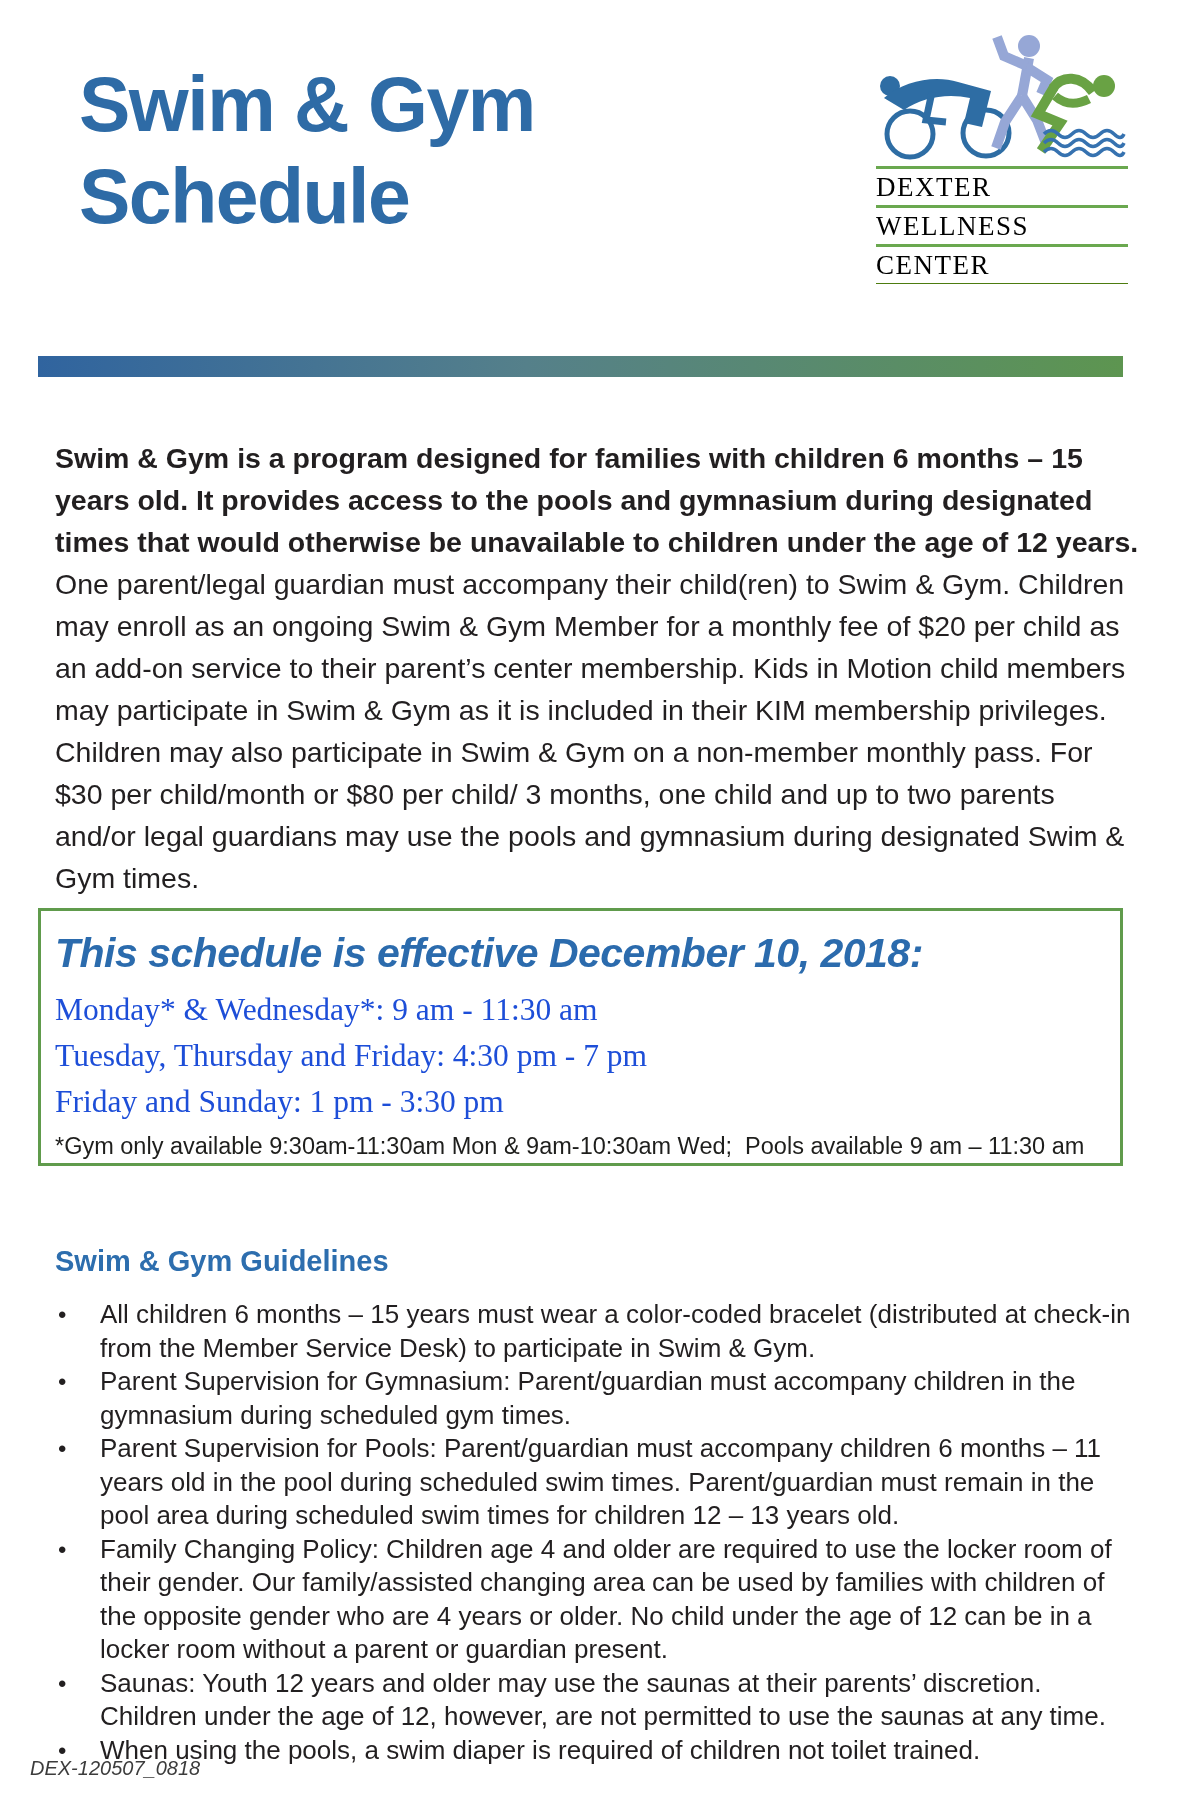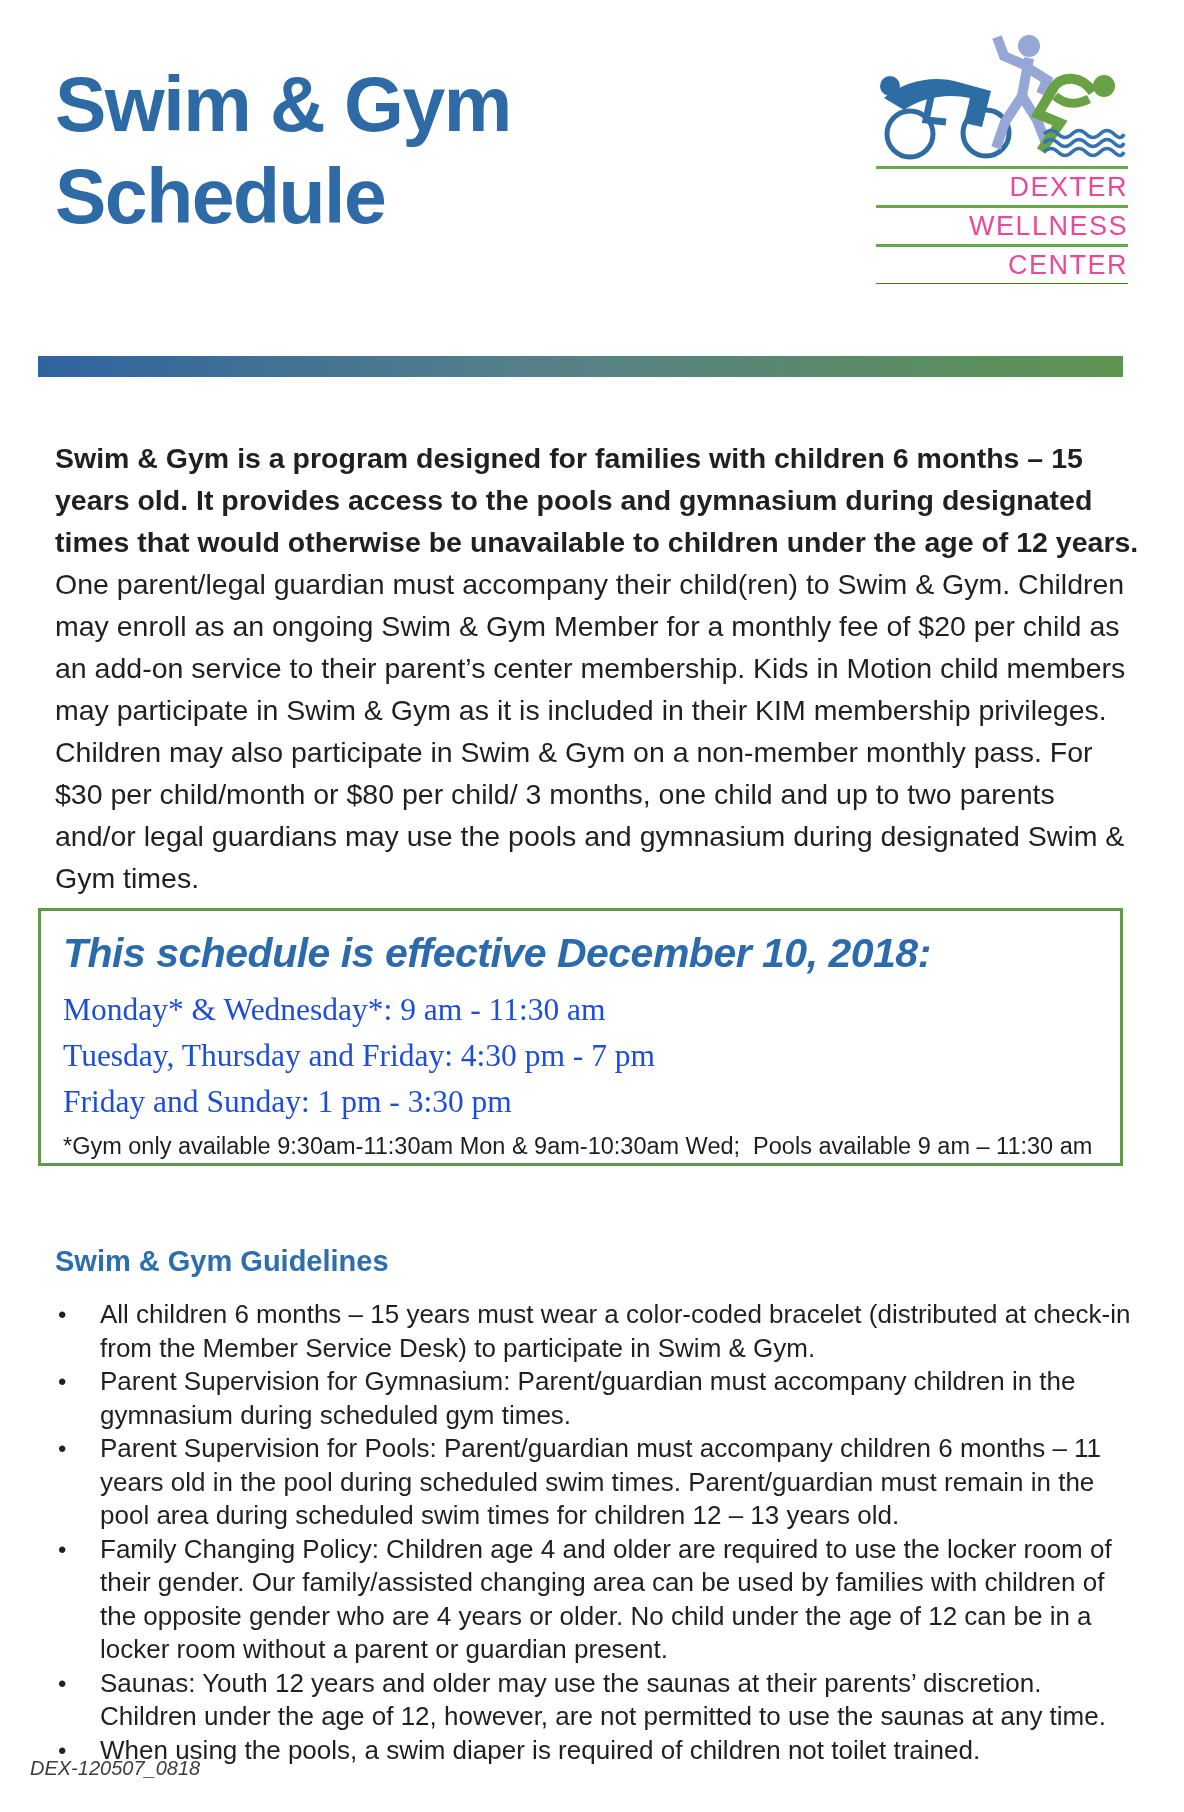--- a/index.html
+++ b/index.html
@@ -14,32 +14,32 @@
   }
 
   
   .title {
     position:absolute; left:55px; top:58px;
     margin:0;
     font-size:77px; line-height:92px; font-weight:700;
     letter-spacing:-1.5px;
     color:#2e6ba6;
   }
-  .title span { display:block; }
+  .title span { display:block;margin-left:24px; }
 
   .logo { position:absolute; left:876px; top:30px; width:252px; }
   .logo svg { display:block; margin:0 auto; }
   .logo-text { margin-top:2px; }
   .logo-row {
     border-top:3px solid #6aa84f;
-    font-family:Liberation Sans, sans-serif;
+    font-family:Liberation Serif, serif;
     font-size:27px; line-height:33px;
     letter-spacing:1.5px;
-    color:#ec4899;
-    text-align:right;
+    color:#000000;
+    text-align:left;
     padding:2px 0 1px 0;
   }
   .logo-row:last-child { border-bottom:1px solid #4d7c0f; }
 
   
   .gradient-bar {
     position:absolute; left:38px; top:356px;
     width:1085px; height:21px;
     background:linear-gradient(90deg, #30649f 0%, #55808a 45%, #5d9550 100%);
   }
@@ -52,21 +52,21 @@
     color:#221f20;
   }
   .intro strong { font-weight:700; }
 
   
   .schedule-box {
     position:absolute; left:38px; top:908px;
     width:1085px; height:258px;
     box-sizing:border-box;
     border:3px solid #609b4c;
-    padding:10px 22px 0 22px;
+    padding:10px 22px 0 14px;
   }
   .schedule-title {
     margin:8px 0 10px 0;
     font-size:41px; line-height:48px;
     font-style:italic; font-weight:700;
     letter-spacing:-0.5px;
     color:#2b6bad;
   }
   .sched-line { font-size:31.5px; line-height:46px; color:#1d4ed8;font-family:Liberation Serif, serif; }
   .schedule-footnote {

